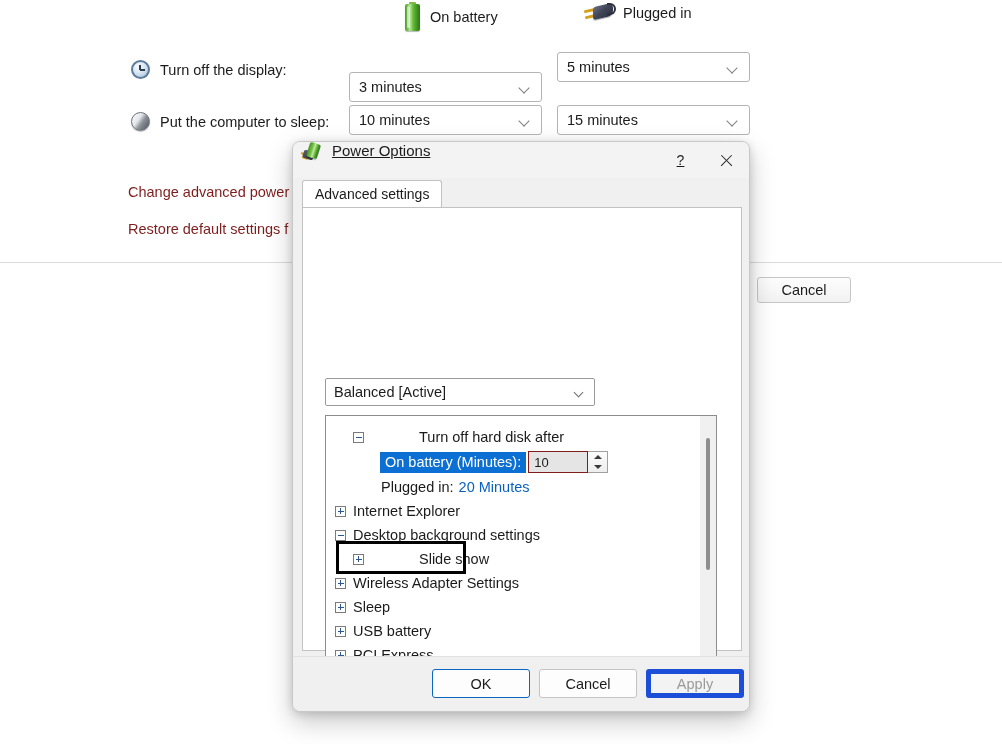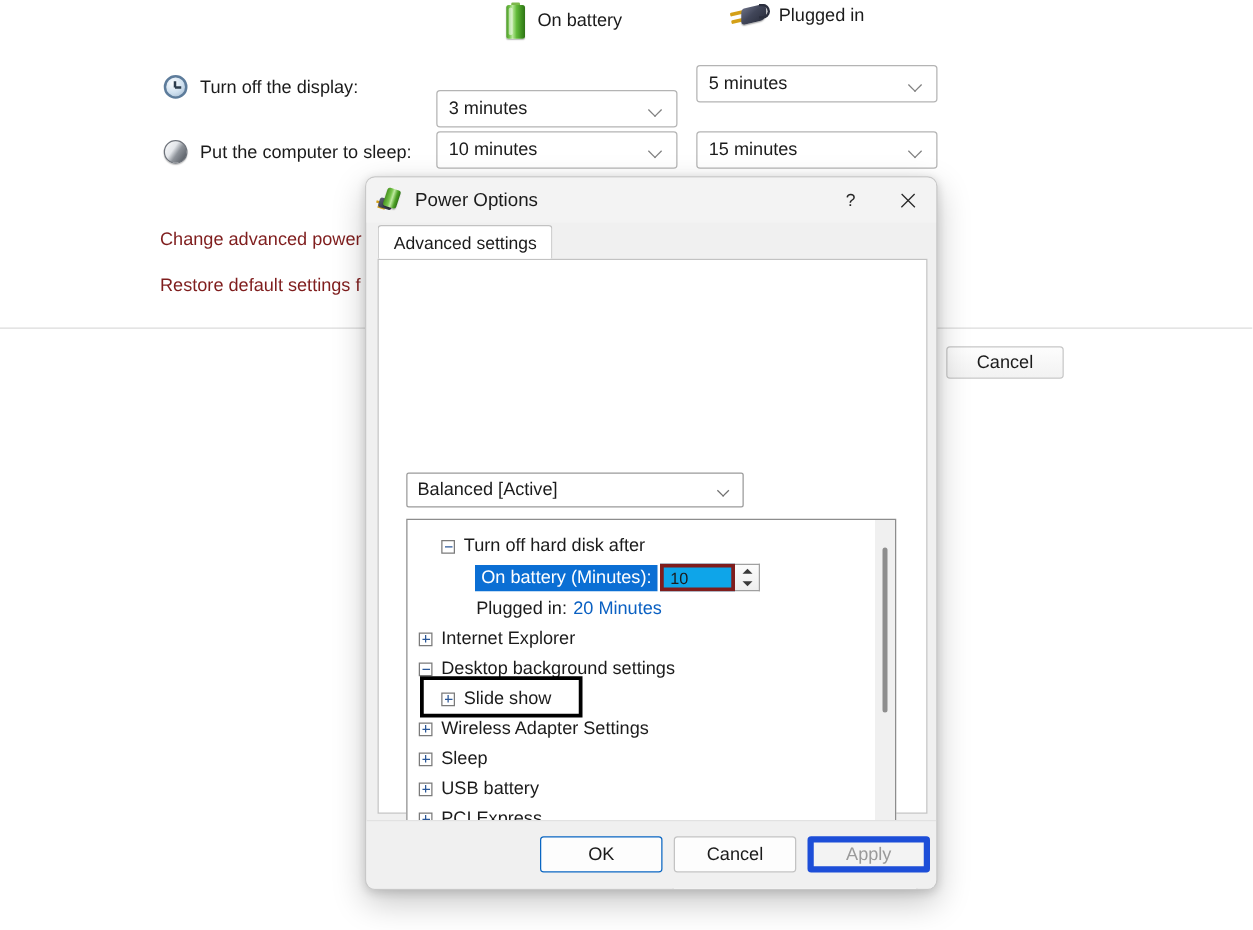--- a/index.html
+++ b/index.html
@@ -136,21 +136,21 @@
     width:458px; height:571px;
     background:#f0f0f0;
     border:1px solid #c8c8c8;
     border-radius:8px;
     box-shadow:0 10px 26px rgba(0,0,0,.22), 0 2px 8px rgba(0,0,0,.14);
     overflow:hidden;
   }
 
   #titlebar {
     position:relative; height:36px; background:#f3f3f3;
-    display:flex; align-items:center;
+    display:flex; text-decoration:underline;
   }
   #titlebar .app-ico { margin-left:10px; width:20px; height:20px; position:relative; }
   .ico-powerplan { width:20px; height:20px; position:relative; display:inline-block; }
   .ico-powerplan .bat {
     position:absolute; left:5px; top:1px; width:11px; height:15px;
     border-radius:2px;
     background:linear-gradient(to right,#47931f 0%,#79c64d 35%,#bfe9a0 52%,#4ea226 78%,#2f7316 100%);
     transform:rotate(18deg);
     box-shadow:0 1px 1px rgba(0,0,0,.3);
   }
@@ -242,21 +242,21 @@
   }
   #tree {
     position:absolute; left:0; top:0; right:16px; top:0;
     padding:9px 0 0 9px;
   }
   .tnode {
     display:flex; align-items:center; height:24px;
     font-size:14.5px; color:#1b1b1b; white-space:nowrap;
   }
   .tnode.lvl1 { padding-left:0px; }
-  .tnode.lvl2 { padding-left:18px; }
+  .tnode.lvl2 { padding-left:18px;gap:48px; }
   .tnode.lvl3 { padding-left:46px; }
 
   .tbox {
     width:11px; height:11px; border:1px solid #7a7a7a; background:#fff;
     position:relative; margin-right:7px; flex:none;
   }
   .tbox::before {
     content:""; position:absolute; left:1.5px; top:4px; width:6px; height:1.4px; background:#2b5797;
   }
   .tbox.plus::after {
@@ -265,21 +265,21 @@
 
   .sel-label {
     background:#0b6fd4; color:#ffffff;
     padding:2px 5px 3px 5px; margin-left:-1px;
   }
   .val-link { color:#0a60c2; }
   .plain-lbl { color:#1b1b1b; }
 
   .spinwrap { display:flex; align-items:center; margin-left:2px; }
   .spininput {
-    width:60px; height:22px; border:3px solid #7f1d1d; background:#0ea5e9;
+    width:60px; height:22px; border:1px solid #7f1d1d; background:#e5e5e5;
     font-size:13px; color:#1b1b1b; display:flex; align-items:center; padding-left:5px;
   }
   .spinbtns {
     width:20px; height:22px; border:1px solid #a0a0a0; border-left:none;
     background:linear-gradient(to bottom,#fcfcfc,#eeeeee);
     display:flex; flex-direction:column;
   }
   .spinbtns .half { flex:1; position:relative; }
   .spinbtns .half::before {
     content:""; position:absolute; left:6px; width:0; height:0;

